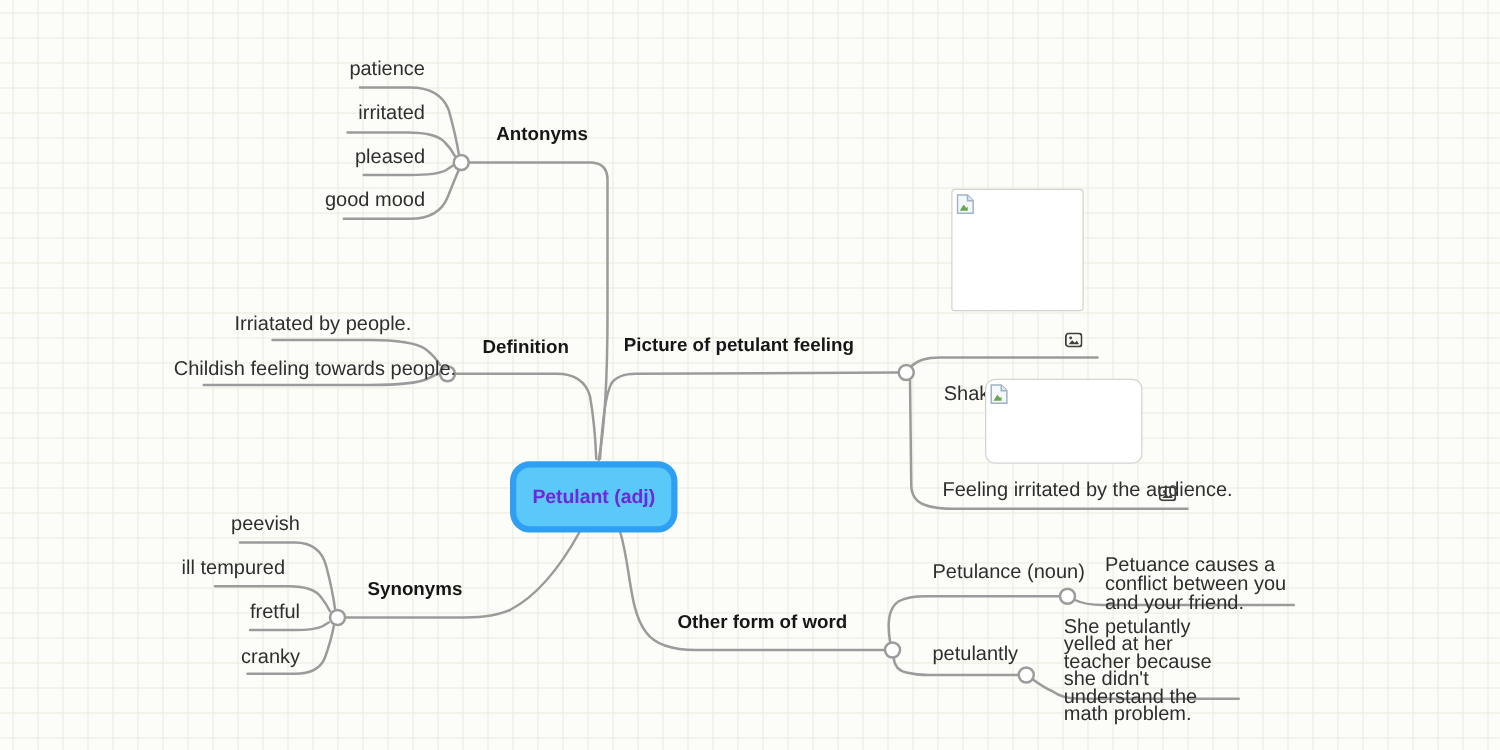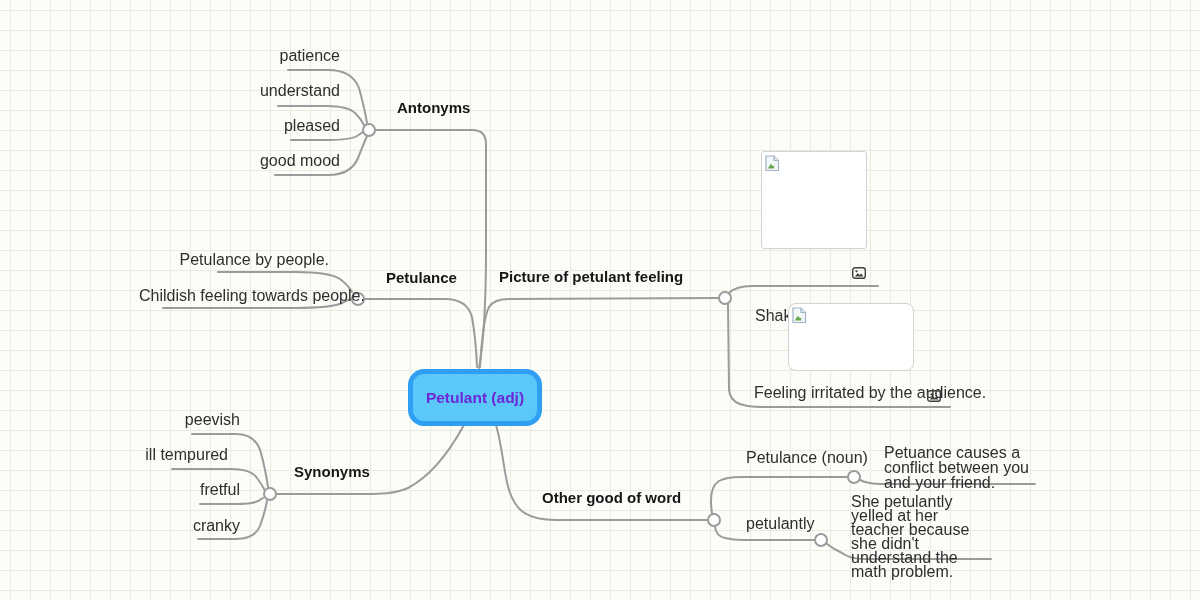--- a/index.html
+++ b/index.html
@@ -74,31 +74,31 @@
     <circle class="handle" cx="714" cy="520" r="6"></circle>
     <circle class="handle" cx="854" cy="477" r="6"></circle>
     <circle class="handle" cx="821" cy="540" r="6"></circle>
   </svg>
 
   <div id="root-node">
     <span>Petulant (adj)</span>
   </div>
 
   <div class="branch-label" style="left:397px;top:99px;">Antonyms</div>
-  <div class="branch-label" style="left:386px;top:269px;">Petulance</div>
+  <div class="branch-label" style="left:386px;top:269px;">Definition</div>
   <div class="branch-label" style="left:499px;top:268px;">Picture of petulant feeling</div>
   <div class="branch-label" style="left:294px;top:463px;">Synonyms</div>
-  <div class="branch-label" style="left:542px;top:489px;">Other good of word</div>
+  <div class="branch-label" style="left:542px;top:489px;">Other form of word</div>
 
   <div class="leaf r" style="left:190px;top:49px;width:150px;">patience</div>
-  <div class="leaf r" style="left:190px;top:84px;width:150px;">understand</div>
+  <div class="leaf r" style="left:190px;top:84px;width:150px;">irritated</div>
   <div class="leaf r" style="left:190px;top:119px;width:150px;">pleased</div>
   <div class="leaf r" style="left:190px;top:154px;width:150px;">good mood</div>
 
-  <div class="leaf r" style="left:169px;top:253px;width:160px;">Petulance by people.</div>
+  <div class="leaf r" style="left:169px;top:253px;width:160px;">Irriatated by people.</div>
   <div class="leaf r" style="left:139px;top:289px;width:190px;">Childish feeling towards people.</div>
 
   <div class="leaf r" style="left:90px;top:413px;width:150px;">peevish</div>
   <div class="leaf r" style="left:90px;top:448px;width:138px;">ill tempured</div>
   <div class="leaf r" style="left:90px;top:483px;width:150px;">fretful</div>
   <div class="leaf r" style="left:90px;top:519px;width:150px;">cranky</div>
 
   <div class="img-node" style="left:761px;top:151px;width:106px;height:98px;border-radius:3px;">
     <span class="ph">
       <svg width="15" height="17" viewBox="0 0 15 17">

